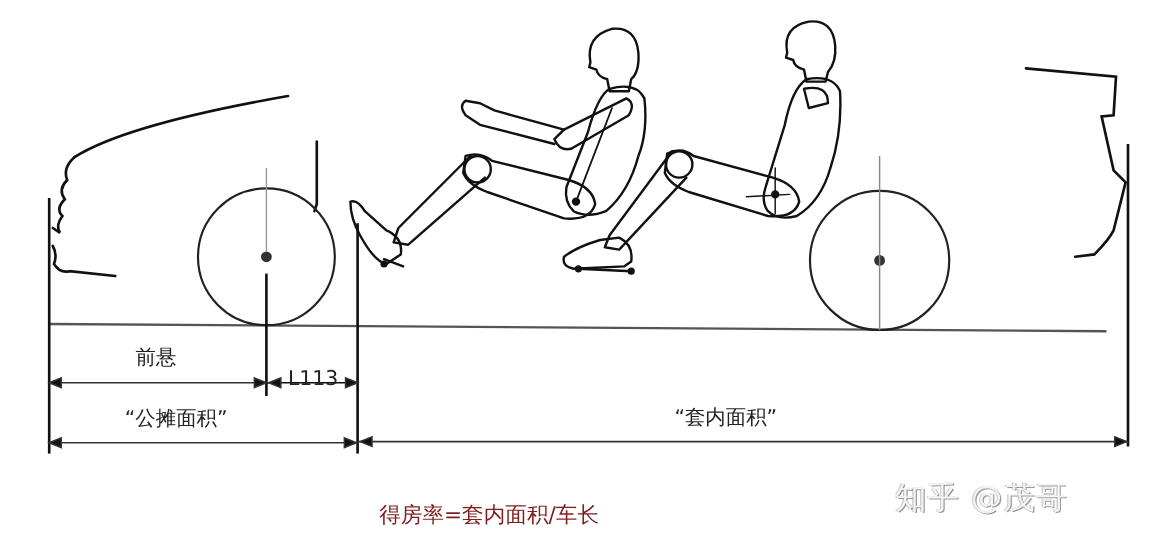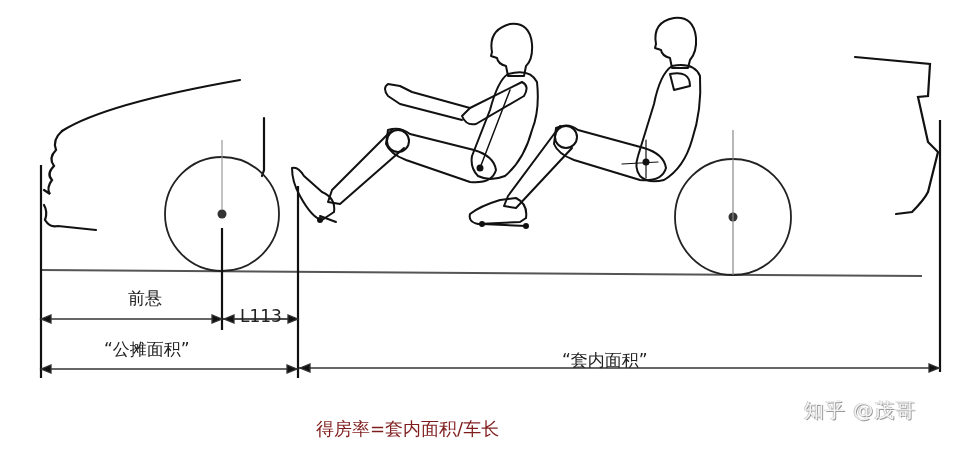--- a/index.html
+++ b/index.html
@@ -1,21 +1,21 @@
 <!DOCTYPE html>
 <html><head>
   <meta charset="utf-8">
   <style>
     html, body { margin: 0; padding: 0; background: #ffffff; }
     body { width: 975px; height: 451px; position: relative; overflow: hidden;
            font-family: "DejaVu Sans", "Liberation Sans", sans-serif; }
     svg.diagram { position: absolute; left: 0; top: 0; }
     .lbl { position: absolute; color: #222; font-size: 17px; white-space: nowrap; line-height: 1; }
     .formula { position: absolute; left: 316px; top: 417px; font-size: 18px; color: #7f1d1d; white-space: nowrap; }
-    .watermark { position: absolute; left: 804px; top: 397px; font-size: 20px; color: #f4f4f4;
+    .watermark { position: absolute; left: 746px; top: 397px; font-size: 26px; color: #f4f4f4;
                  white-space: nowrap; letter-spacing: 1px;
                  text-shadow: 1px 1px 0 #9a9a9a, -1px 0 0 #c8c8c8; }
   </style>
 </head>
 <body>
 
 <svg class="diagram" width="975" height="451" viewBox="0 0 975 451" xmlns="http://www.w3.org/2000/svg">
 
   <line x1="40" y1="270" x2="922" y2="276" stroke="#555" stroke-width="2"></line>
 
@@ -110,19 +110,19 @@
     <line x1="41" y1="369" x2="298" y2="369"></line>
     <polygon points="41,369 51,365 51,373"></polygon>
     <polygon points="297,369 287,365 287,373"></polygon>
 
     <line x1="299" y1="368" x2="940" y2="368"></line>
     <polygon points="300,368 310,364 310,372"></polygon>
     <polygon points="939,368 929,364 929,372"></polygon>
   </g>
 </svg>
 
-<div class="lbl" style="left:128px; top:290px;">前悬</div>
+<div class="lbl" style="left:113px; top:290px;">前悬</div>
 <div class="lbl" style="left:240px; top:308px;">L113</div>
 <div class="lbl" style="left:104px; top:341px;">“公摊面积”</div>
-<div class="lbl" style="left:562px; top:352px;">“套内面积”</div>
+<div class="lbl" style="left:562px; top:340px;">“套内面积”</div>
 
 <div class="formula">得房率=套内面积/车长</div>
 <div class="watermark">知乎 @茂哥</div>
 
 </body></html>

